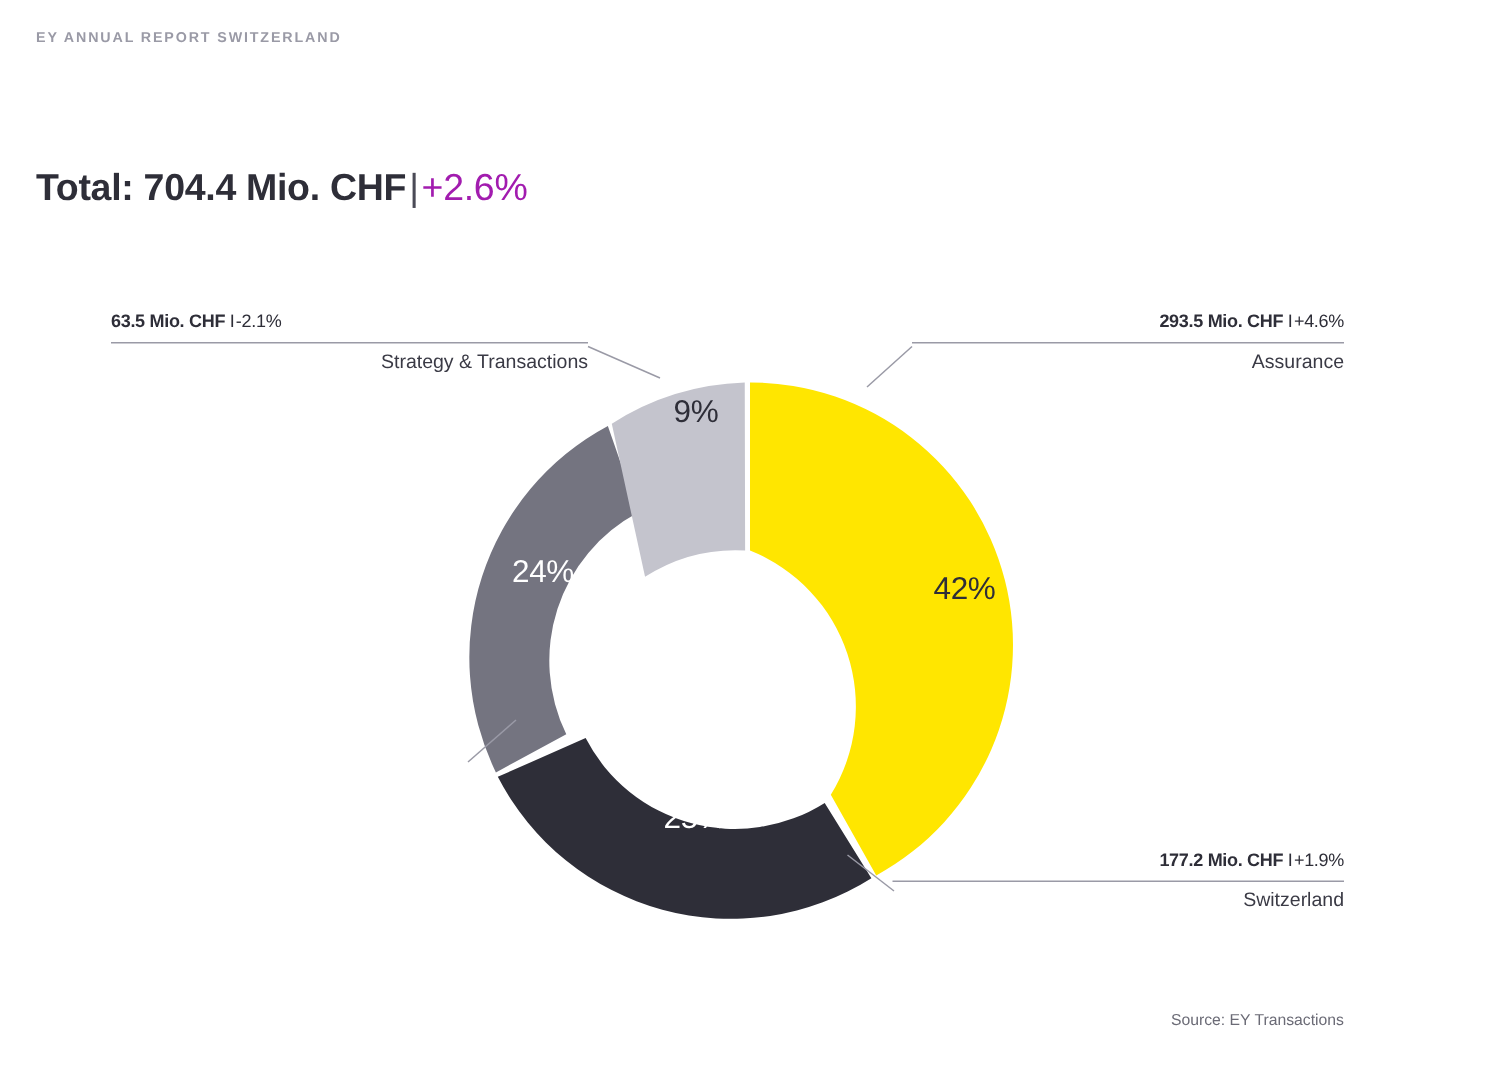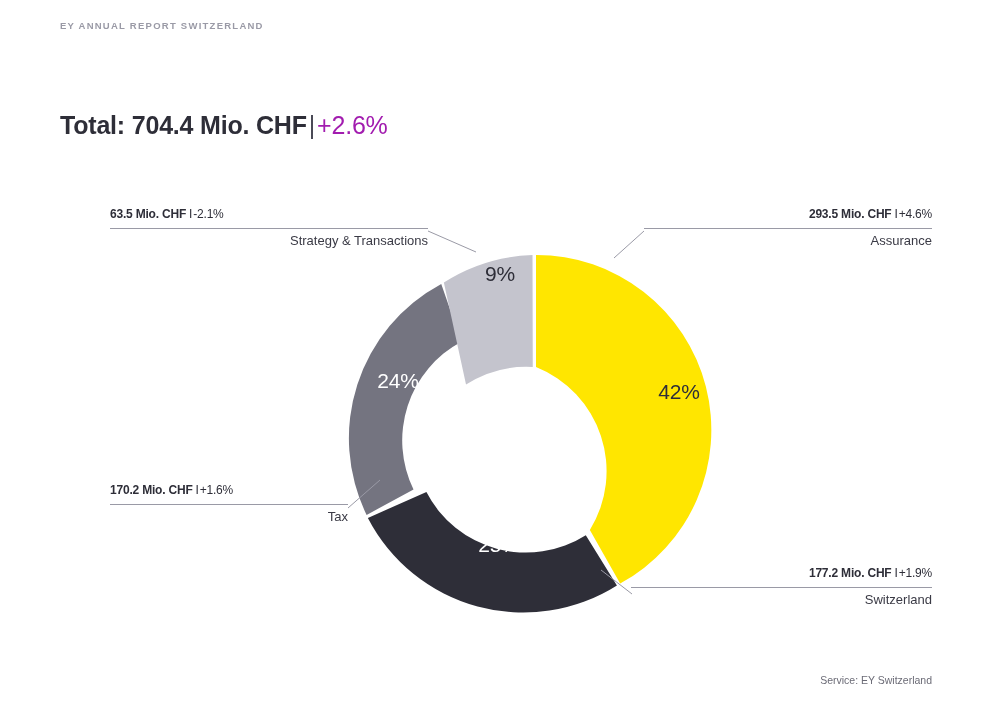--- a/index.html
+++ b/index.html
@@ -11,21 +11,20 @@
     font-family: "Liberation Sans", sans-serif;
     color: #2e2e38;
     -webkit-font-smoothing: antialiased;
   }
   #page {
     position: relative;
     width: 920px;
     height: 721px;
     background: #ffffff;
     overflow: hidden;
-    margin-left: 36px;
   }
 
   
   .eyebrow {
     position: absolute;
     left: 24px;
     top: 20px;
     font-size: 9.5px;
     letter-spacing: 1.25px;
     font-weight: 700;
@@ -199,31 +198,24 @@
   </div>
 
   <div class="callout right" id="callout-assurance">
     <div class="value">
       <span>293.5 Mio. CHF</span><span class="sep">I</span><span class="delta">+4.6%</span>
     </div>
     <div class="rule"></div>
     <div class="series">Assurance</div>
   </div>
 
-  <div class="callout left" id="callout-tax">
-    <div class="value">
-      <span>170.2 Mio. CHF</span><span class="sep">I</span><span class="delta">+1.6%</span>
-    </div>
-    <div class="rule"></div>
-    <div class="series">Tax</div>
-  </div>
 
   <div class="callout right" id="callout-consulting">
     <div class="value">
       <span>177.2 Mio. CHF</span><span class="sep">I</span><span class="delta">+1.9%</span>
     </div>
     <div class="rule"></div>
     <div class="series">Switzerland</div>
   </div>
 
-  <div class="source">Service: EY Switzerland</div>
+  <div class="source">Source: EY Transactions</div>
 
 </div>
 
 </body></html>

